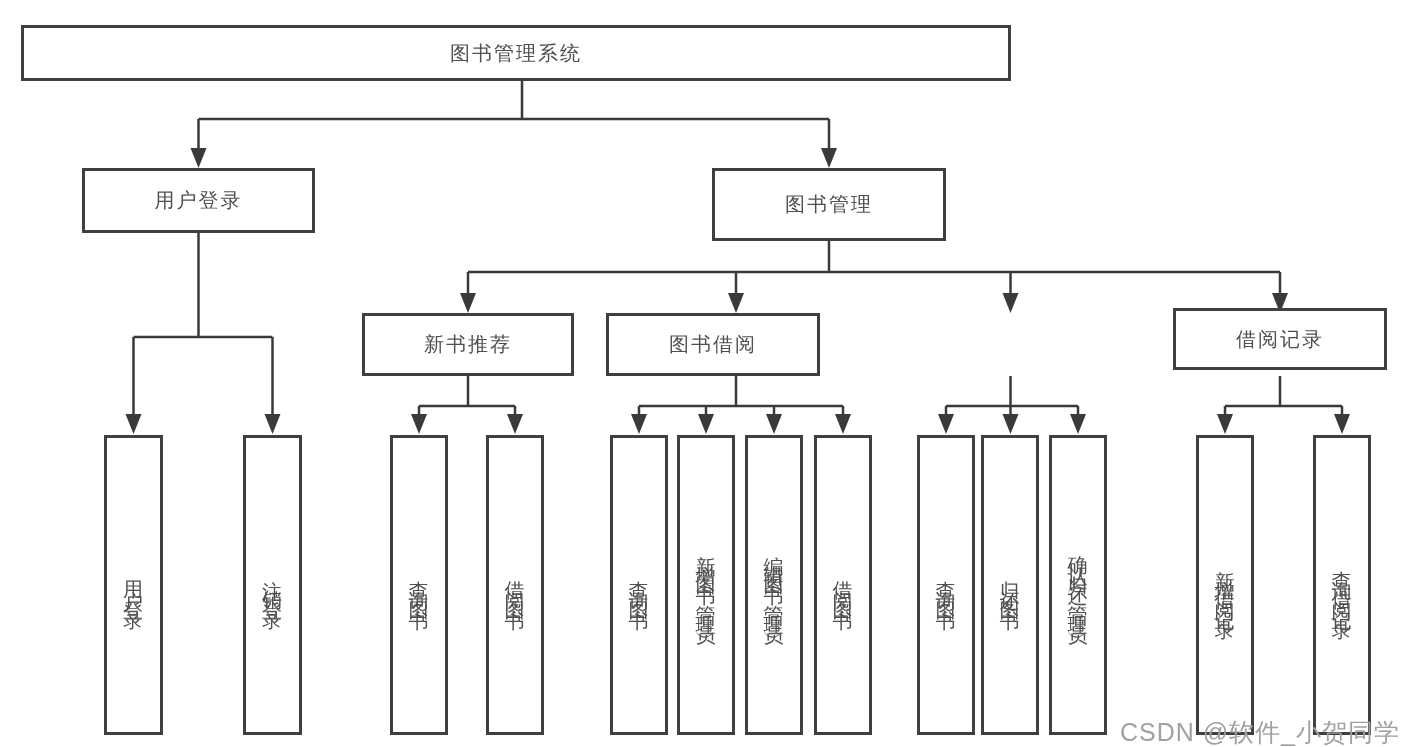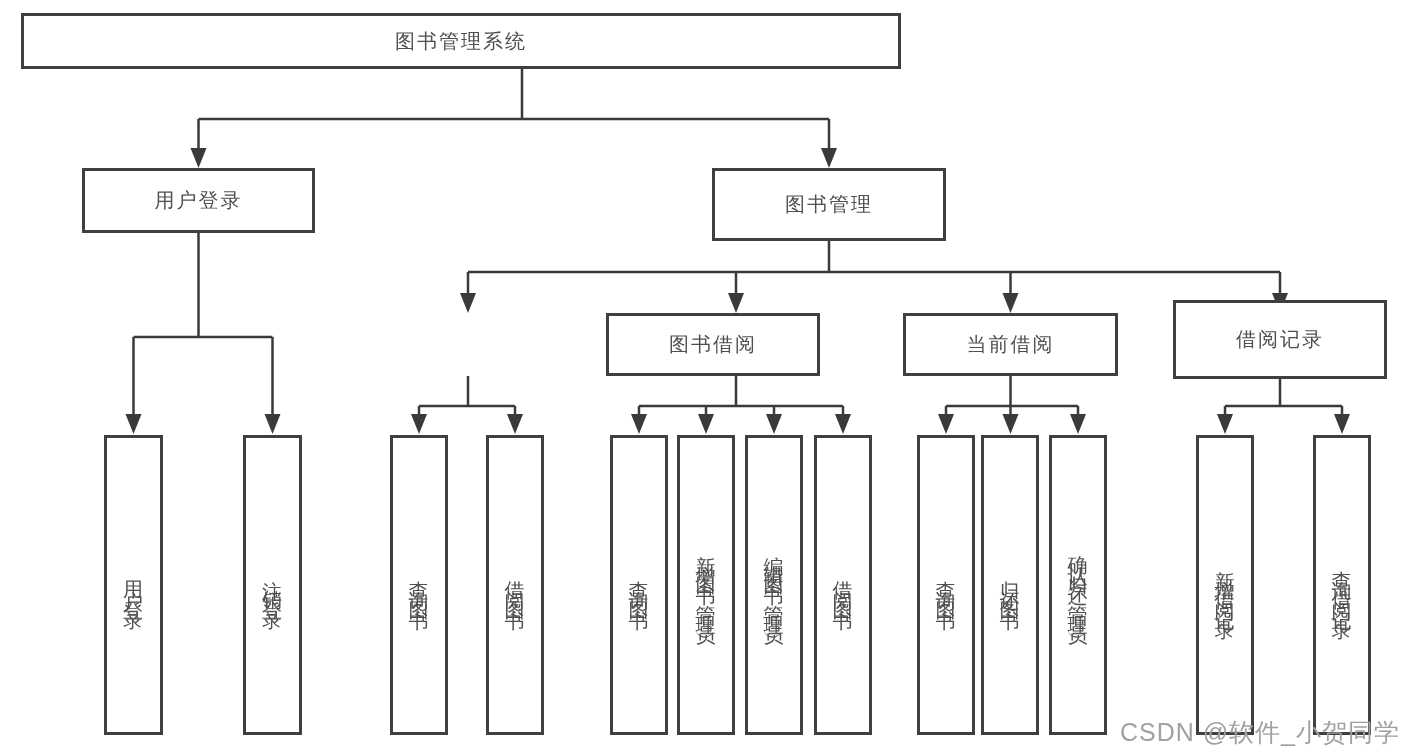--- a/index.html
+++ b/index.html
@@ -69,28 +69,28 @@
       <polygon points="1002.5,414 1018.5,414 1010.5,434"></polygon>
       <polygon points="1070,414 1086,414 1078,434"></polygon>
     </g>
     <g>
       <path d="M1280 376 V406 M1225 406 H1342 M1225 406 V416 M1342 406 V416"></path>
       <polygon points="1217,414 1233,414 1225,434"></polygon>
       <polygon points="1334,414 1350,414 1342,434"></polygon>
     </g>
   </svg>
 
-  <div class="node" style="left:21px;top:13px;width:880px;height:56px">图书管理系统</div>
+  <div class="node" style="left:21px;top:25px;width:990px;height:56px">图书管理系统</div>
 
   <div class="node" style="left:82px;top:168px;width:233px;height:65px">用户登录</div>
   <div class="node" style="left:712px;top:168px;width:234px;height:73px">图书管理</div>
 
+  <div class="node" style="left:362px;top:313px;width:212px;height:63px">新书推荐</div>
   <div class="node" style="left:606px;top:313px;width:214px;height:63px">图书借阅</div>
-  <div class="node" style="left:903px;top:313px;width:215px;height:63px">当前借阅</div>
-  <div class="node" style="left:1173px;top:300px;width:214px;height:79px">借阅记录</div>
+  <div class="node" style="left:1173px;top:308px;width:214px;height:62px">借阅记录</div>
 
   <div class="node v" style="left:104px;top:435px;width:59px;height:300px">用户登录</div>
   <div class="node v" style="left:243px;top:435px;width:59px;height:300px">注销登录</div>
 
   <div class="node v" style="left:390px;top:435px;width:58px;height:300px">查询图书</div>
   <div class="node v" style="left:486px;top:435px;width:58px;height:300px">借阅图书</div>
 
   <div class="node v" style="left:610px;top:435px;width:58px;height:300px">查询图书</div>
   <div class="node v" style="left:677px;top:435px;width:58px;height:300px">新增图书（管理员）</div>
   <div class="node v" style="left:745px;top:435px;width:58px;height:300px">编辑图书（管理员）</div>

